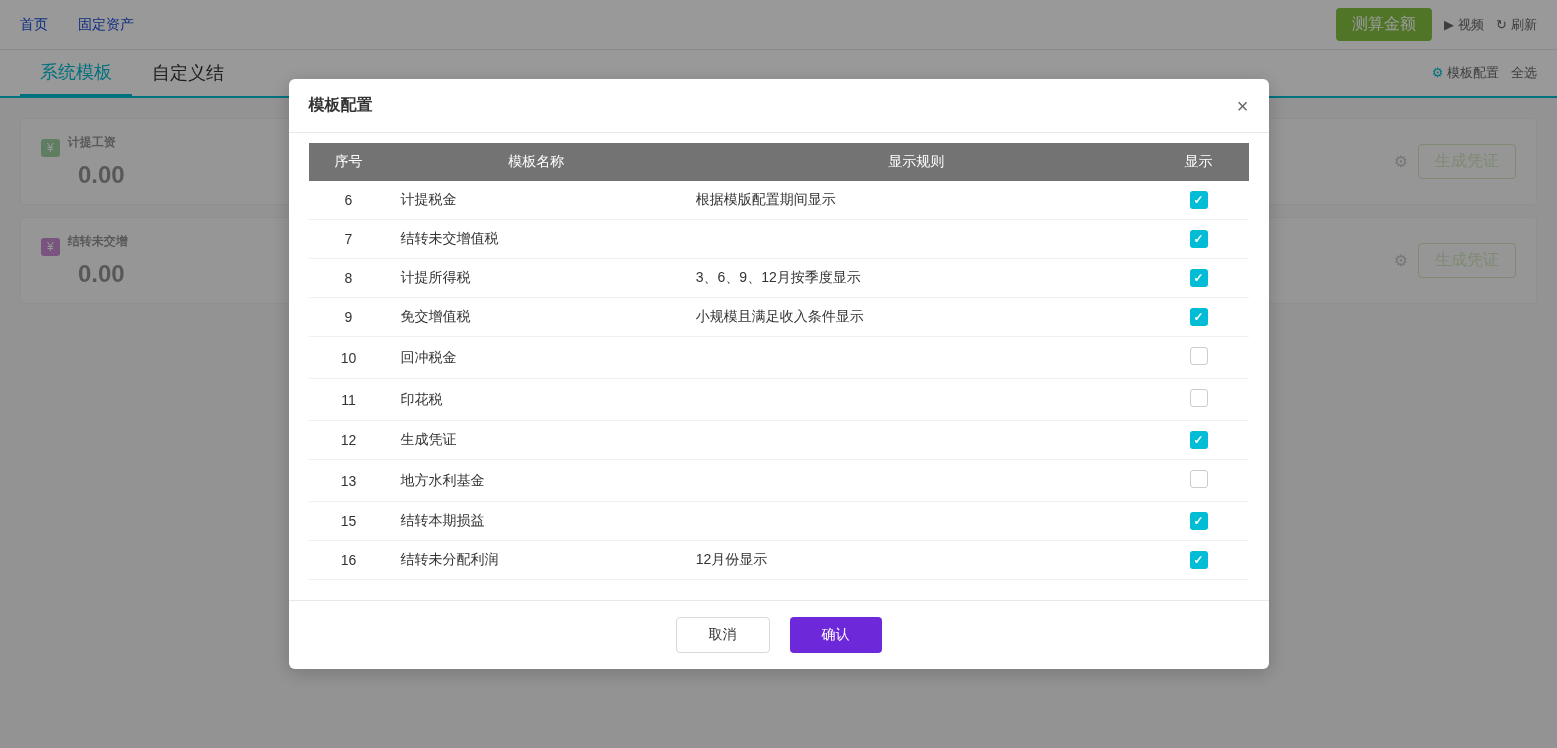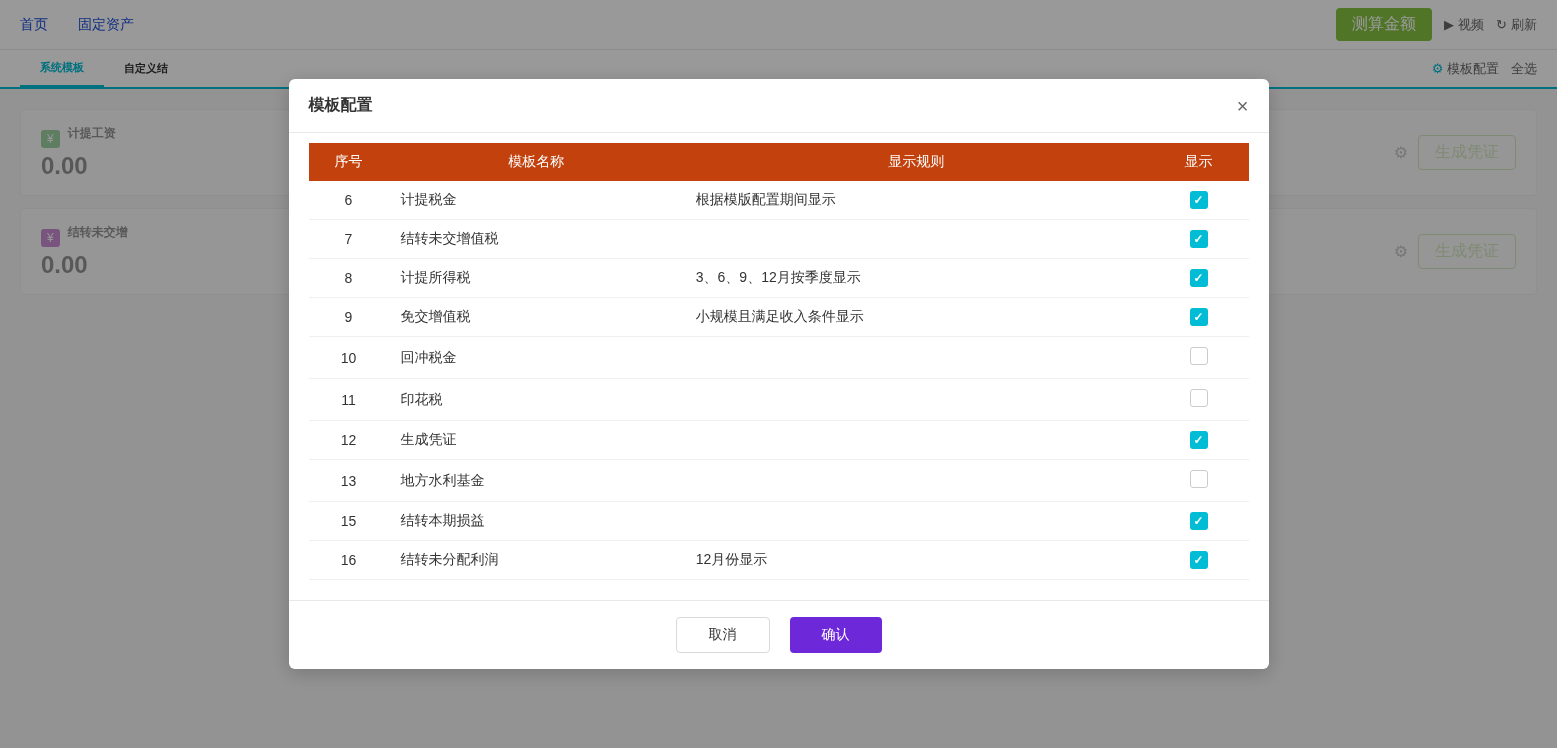--- a/index.html
+++ b/index.html
@@ -38,24 +38,23 @@
     
     .tabs-bar {
       background: #fff;
       display: flex;
       align-items: center;
       padding: 0 20px;
       border-bottom: 2px solid #00bcd4;
     }
     .tab-item {
       padding: 10px 20px;
-      font-size: 11px;
-      cursor: pointer;
-      color: #333;
-      font-weight: bold;
+      font-size: 18px;
+      cursor: pointer;
+      color: #333;
     }
     .tab-item.active {
       color: #00bcd4;
       border-bottom: 2px solid #00bcd4;
     }
 
     
     .content-area {
       padding: 20px;
     }
@@ -139,21 +138,21 @@
       border-top: 1px solid #e8e8e8;
     }
 
     
     .config-table {
       width: 100%;
       border-collapse: collapse;
       margin-top: 10px;
     }
     .config-table th {
-      background: #c2410c;
+      background: #737373;
       color: #fff;
       padding: 10px 12px;
       font-size: 14px;
       font-weight: normal;
       text-align: center;
     }
     .config-table th:first-child {
       width: 80px;
     }
     .config-table th:last-child {
@@ -232,20 +231,21 @@
       border-radius: 4px;
       padding: 15px 20px;
       margin-bottom: 12px;
       border: 1px solid #e8e8e8;
       opacity: 0.5;
     }
     .bg-value {
       font-size: 24px;
       font-weight: bold;
       color: #333;
+      margin-left: 37px;
     }
 
     .top-right-actions {
       margin-left: auto;
       display: flex;
       gap: 12px;
       align-items: center;
     }
 
     .action-link {

